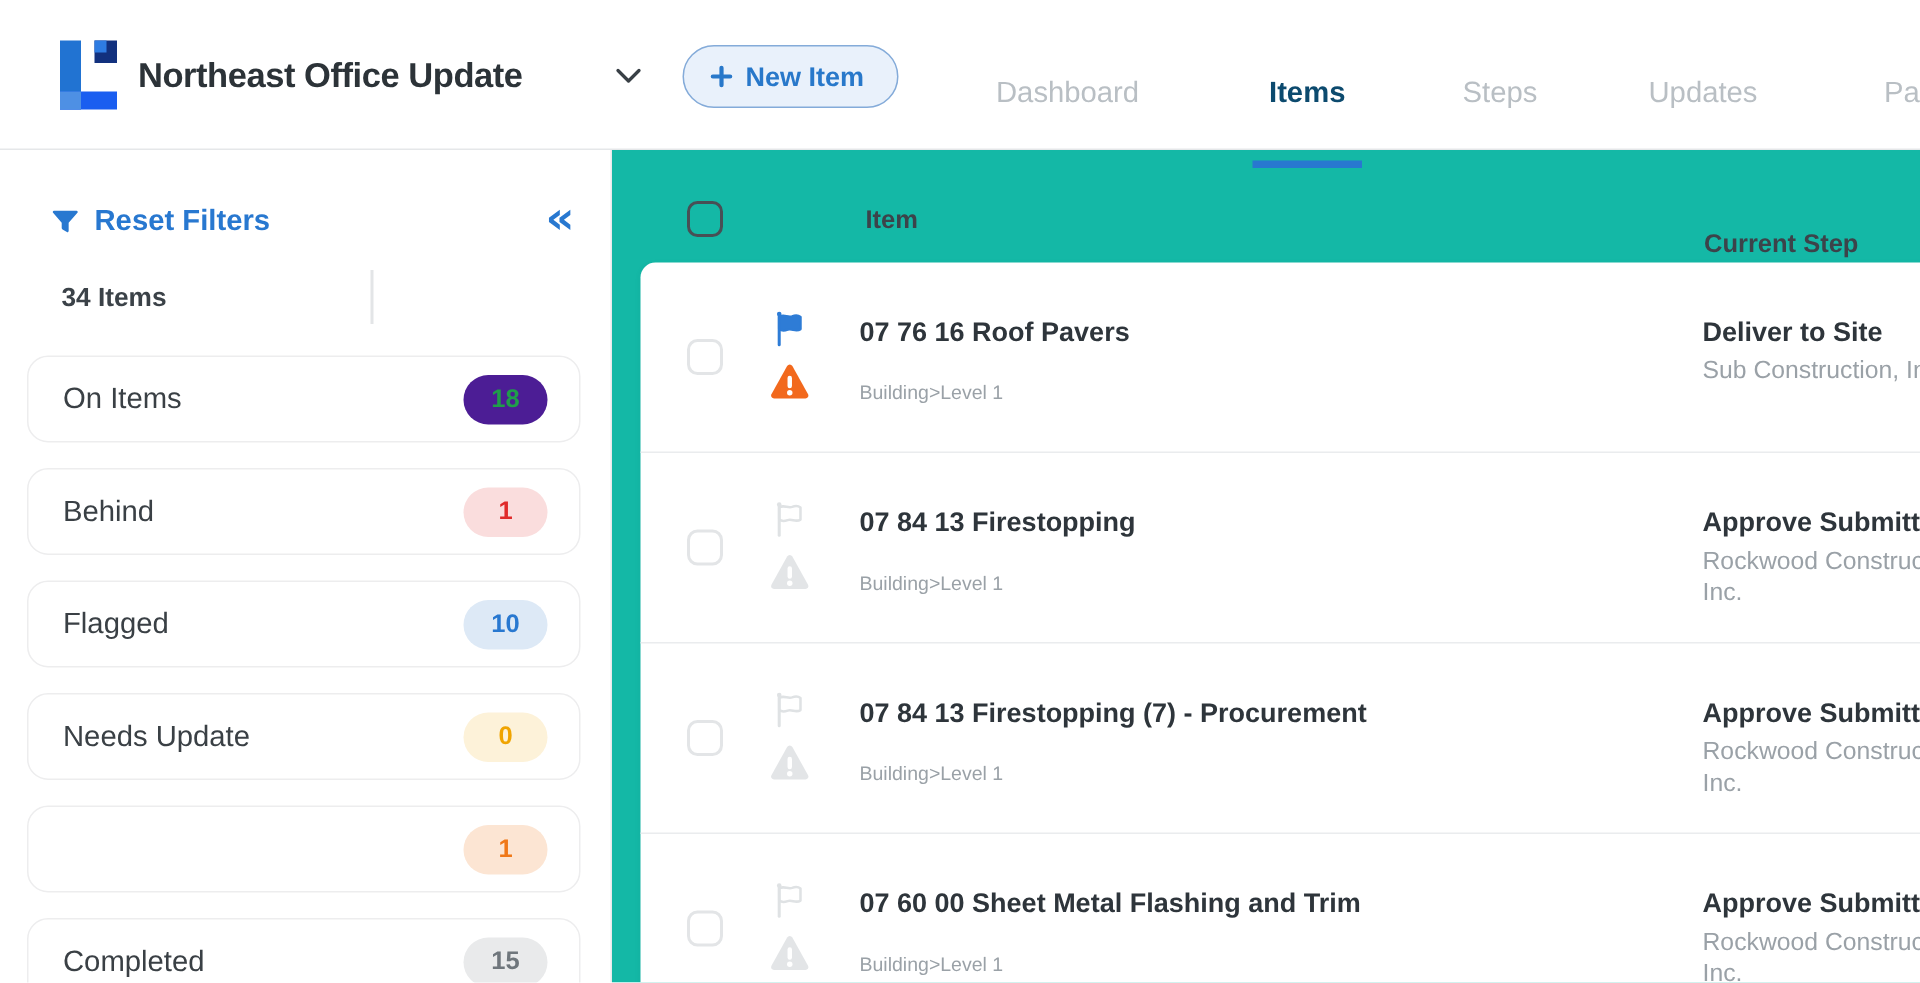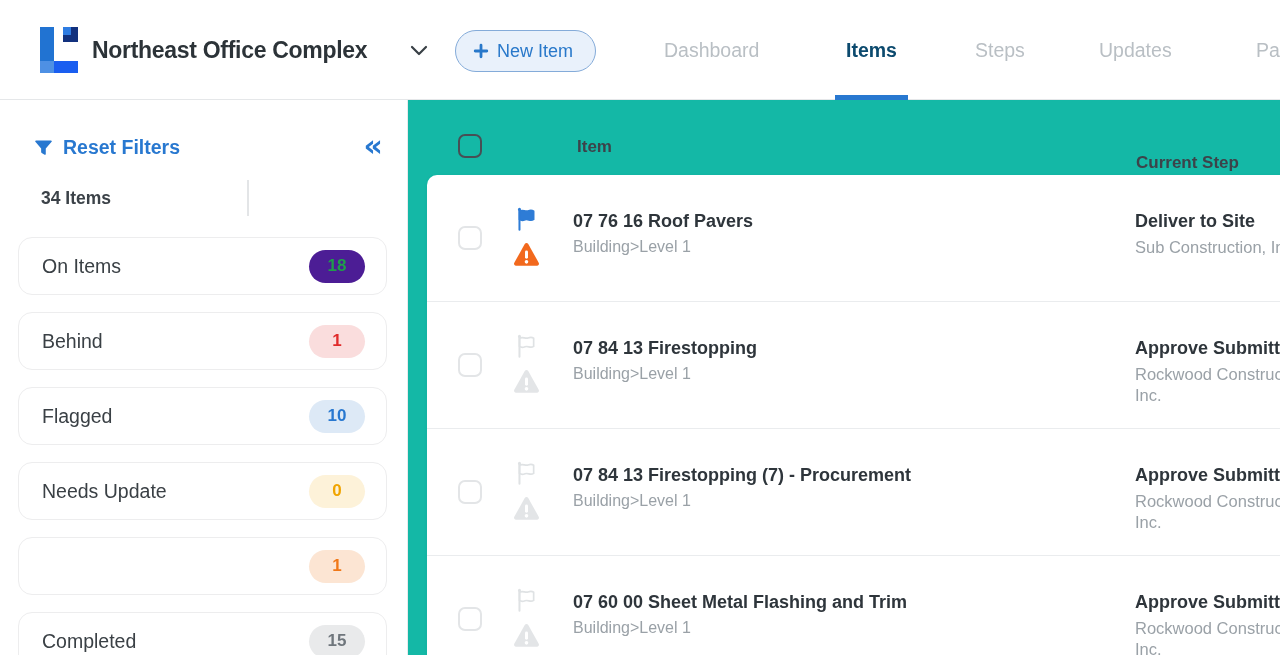--- a/index.html
+++ b/index.html
@@ -18,23 +18,23 @@
   .logo .trsq i { position:absolute; left:0; top:0; width:8px; height:8px; background:#2e7ce2; display:block; }
 
   .project-title { position:absolute; left:92px; top:0; height:100px; display:flex; align-items:center;
     font-size:23px; font-weight:700; color:#2c3338; letter-spacing:-0.3px; white-space:nowrap; }
 
   .proj-chevron { position:absolute; left:406px; top:39px; width:26px; height:22px; cursor:pointer; }
 
   .new-item-btn { position:absolute; left:455px; top:30px; height:42px; padding:0 22px 0 17px;
     display:flex; align-items:center; gap:8px; background:#e9f1fb; border:1px solid #84abd9;
     border-radius:21px; cursor:pointer; }
-  .new-item-btn .lbl { font-size:18px; font-weight:400; color:#2878ca; white-space:nowrap; }
-
-  .tabs { position:absolute; left:0; top:0; width:100%; height:100px;padding-left:16px; }
+  .new-item-btn .lbl { font-size:18px; font-weight:700; color:#2878ca; white-space:nowrap; }
+
+  .tabs { position:absolute; left:0; top:12px; width:100%; height:100px;padding-left:16px; }
   .tab { position:absolute; top:0; height:100px; display:flex; align-items:center;
     font-size:19.5px; font-weight:500; color:#b9bfc4; cursor:pointer; white-space:nowrap; }
   .tab:nth-child(1){ left:664px; }
   .tab:nth-child(2){ left:846px; }
   .tab:nth-child(3){ left:975px; }
   .tab:nth-child(4){ left:1099px; }
   .tab:nth-child(5){ left:1256px; }
   .tab.active { color:#0c4a6e; font-weight:700; }
   .tab.active::after { content:""; position:absolute; left:-11px; right:-11px; bottom:0;
     height:5px; background:#2878d0; }
@@ -86,40 +86,40 @@
   .flag-cap    { fill:#dfe2e4; }
   .trow.flagged .flag-banner { fill:#2e7cd6; stroke:#2e7cd6; }
   .trow.flagged .flag-pole   { stroke:#2e7cd6; }
   .trow.flagged .flag-cap    { fill:#2e7cd6; }
   .warn-tri { fill:#e3e5e7; }
   .trow.flagged .warn-tri { fill:#f2691d; }
   .warn-mark { fill:#fff; }
 
   .row-main { position:absolute; left:146px; top:34px; }
   .row-title { font-size:18px; font-weight:700; color:#2e353b; line-height:25px; white-space:nowrap; }
-  .row-loc { font-size:16px; color:#9aa1a7; line-height:21px; margin-top:2px; white-space:nowrap; }
+  .row-loc { font-size:13px; color:#9aa1a7; line-height:21px; margin-top:17px; white-space:nowrap; }
 
   .row-step { position:absolute; left:708px; top:34px; width:193px; }
   .step-title { font-size:18px; font-weight:700; color:#2e353b; line-height:25px; white-space:nowrap; }
   .step-partner { font-size:16.5px; color:#9aa1a7; line-height:21px; margin-top:3px; }
 </style>
 </head>
 <body>
 
 <header class="app-header">
   <div class="logo">
     <span class="vbar"></span>
       <span class="hbar"></span>
       <span class="corner"></span>
     <span class="trsq">
         <i></i>
       </span>
   </div>
 
-  <div class="project-title">Northeast Office Complex</div>
+  <div class="project-title">Northeast Office Update</div>
 
   <svg class="proj-chevron" viewBox="0 0 26 22">
     <polyline points="6,8 13,15 20,8" fill="none" stroke="#394046" stroke-width="2.2" stroke-linecap="round" stroke-linejoin="round"></polyline>
   </svg>
 
   <button class="new-item-btn">
     <svg width="16" height="16" viewBox="0 0 16 16">
       <path d="M8 2.2 V13.8 M2.2 8 H13.8" stroke="#2878ca" stroke-width="2.8" stroke-linecap="round"></path>
     </svg>
     <span class="lbl">New Item</span>

